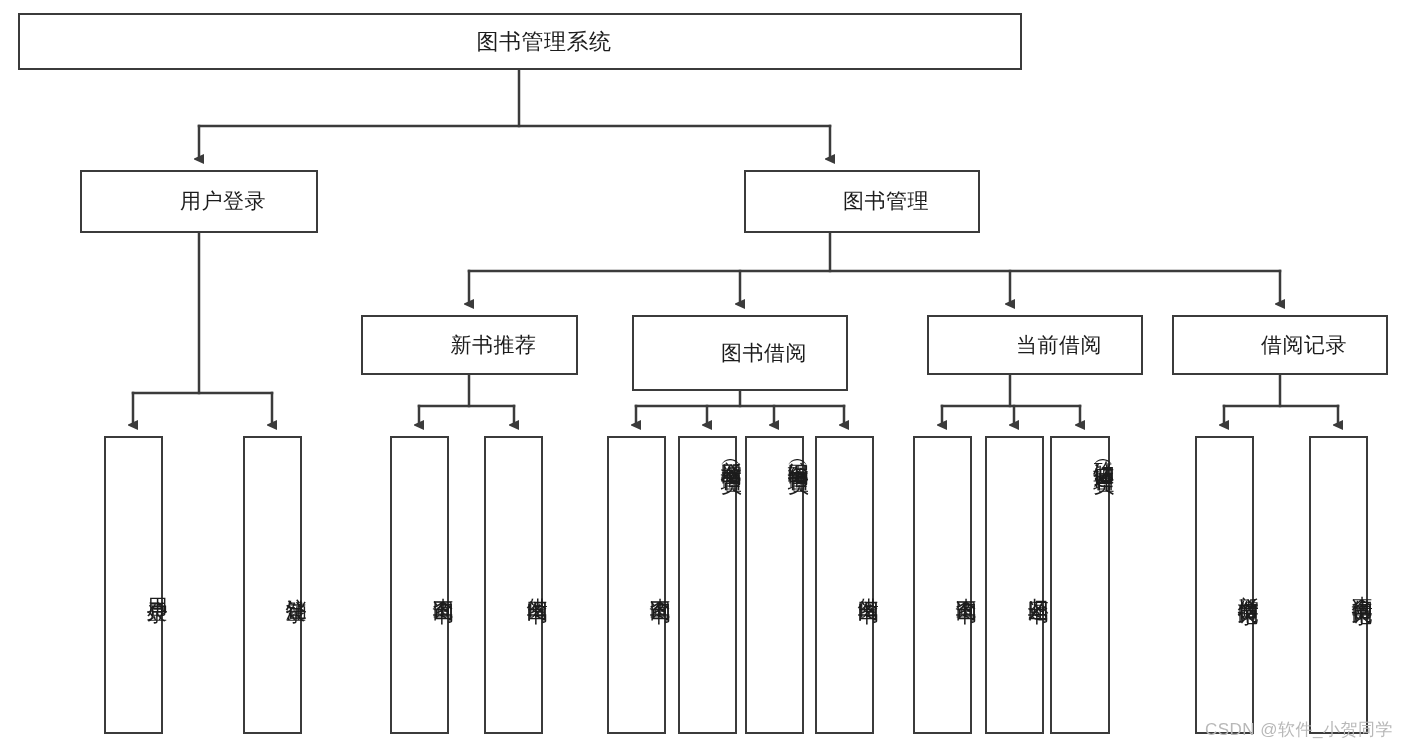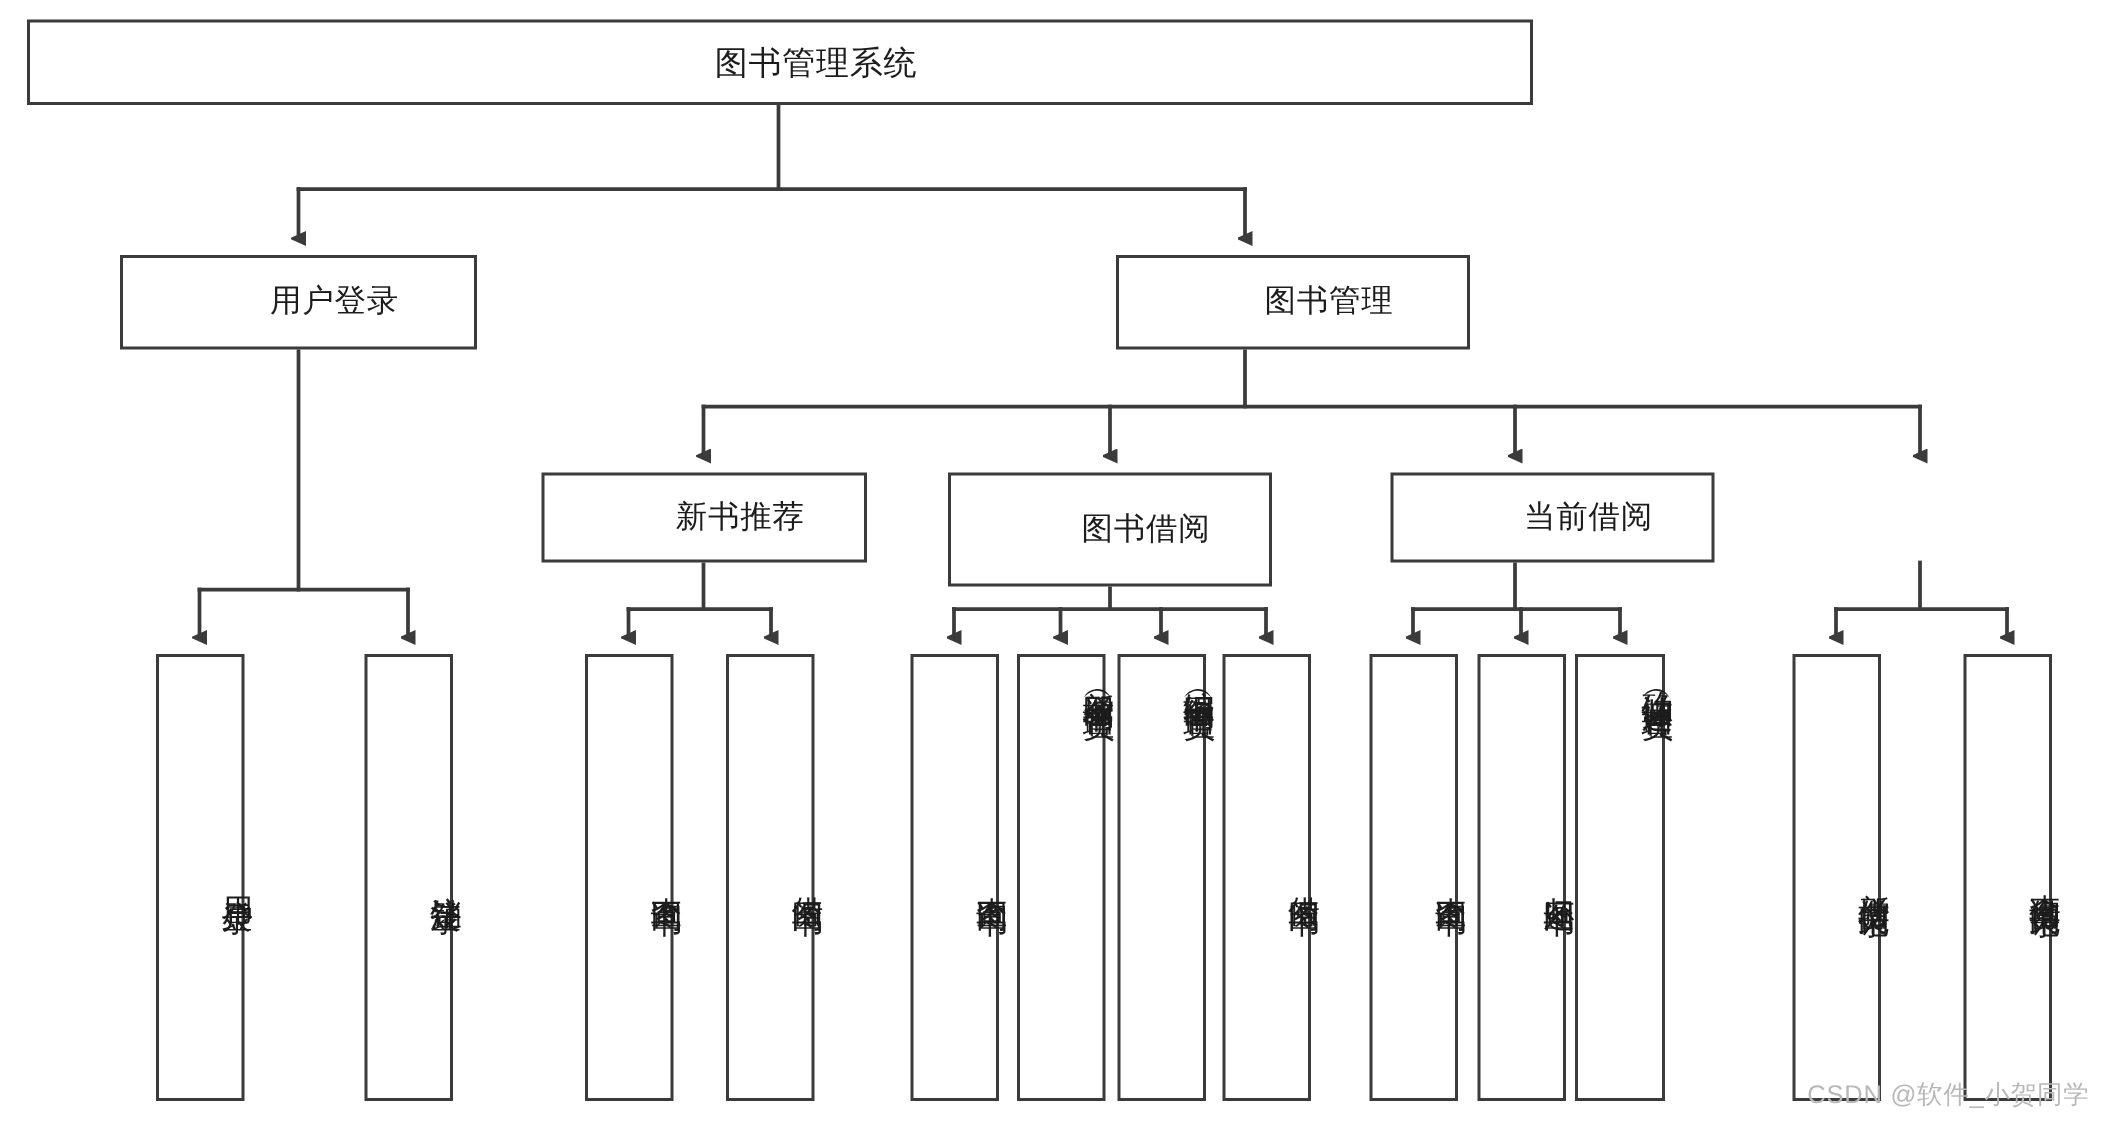--- a/index.html
+++ b/index.html
@@ -145,20 +145,23 @@
 
   <div class="node-box node-l2" style="left:361px; top:315px; width:217px; height:60px;">
     <span class="node-label">新书推荐</span>
   </div>
   <div class="node-box node-l2" style="left:632px; top:315px; width:216px; height:76px;">
     <span class="node-label">图书借阅</span>
   </div>
   <div class="node-box node-l2" style="left:902px; top:315px; width:216px; height:60px;margin-left:25px;">
     <span class="node-label">当前借阅</span>
   </div>
+  <div class="node-box node-l2" style="left:1172px; top:315px; width:216px; height:60px;">
+    <span class="node-label">借阅记录</span>
+  </div>
 
   <div class="node-box node-leaf leaf-center" style="left:104px; top:436px; width:59px; height:298px;">
     <span class="node-label">用户登录</span>
   </div>
   <div class="node-box node-leaf leaf-center" style="left:243px; top:436px; width:59px; height:298px;">
     <span class="node-label">注销登录</span>
   </div>
 
   <div class="node-box node-leaf leaf-center" style="left:390px; top:436px; width:59px; height:298px;">
     <span class="node-label">查询图书</span>

